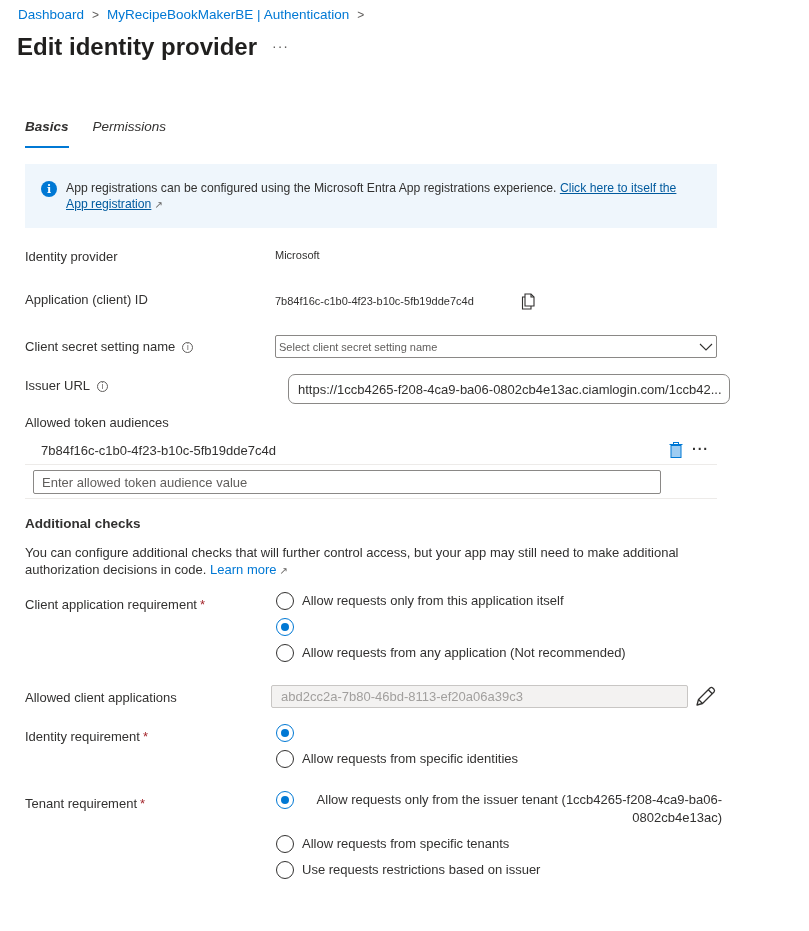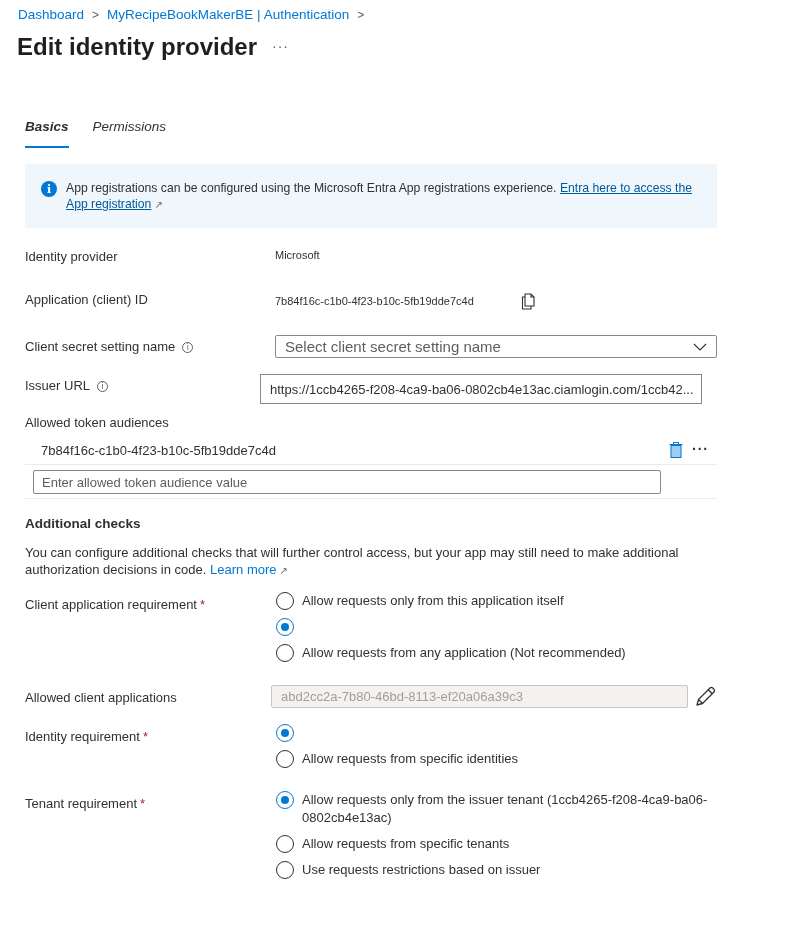--- a/index.html
+++ b/index.html
@@ -22,40 +22,40 @@
     .info-text { font-size: 12.2px; line-height: 16px; color: #323130; }
     .info-text a { color: #005a9e; text-decoration: underline; }
     .ext-icon { font-size: 10px; color: #605e5c; margin-left: 3px; }
 
     .label { position: absolute; left: 25px; font-size: 13px; color: #323130; }
     .value { position: absolute; left: 275px; font-size: 11px; color: #323130; text-align: right; }
     .info-circle { display: inline-block; width: 11px; height: 11px; border: 1px solid #605e5c; border-radius: 50%; font-size: 8px; line-height: 9px; text-align: center; color: #605e5c; margin-left: 7px; vertical-align: middle; font-family: "DejaVu Sans", sans-serif; }
 
     .copy-icon { position: absolute; left: 521px; top: 293px; width: 16px; height: 17px; }
 
-    .select { position: absolute; left: 275px; top: 335px; width: 442px; height: 23px; border: 1px solid #8a8886; border-radius: 2px; padding: 0 9px; font-size: 15px; color: #605e5c; display: flex; align-items: center; justify-content: space-between; }
-    .textbox { position: absolute; left: 260px; top: 374px; width: 442px; height: 23px; border: 1px solid #8a8886; border-radius: 0; padding: 14px 9px; font-size: 13px; color: #323130; display: flex; align-items: center; white-space: nowrap; overflow: hidden; }
+    .select { position: absolute; left: 275px; top: 335px; width: 442px; height: 23px; border: 1px solid #8a8886; border-radius: 2px; padding: 0 3px; font-size: 11px; color: #605e5c; display: flex; align-items: center; justify-content: space-between; }
+    .textbox { position: absolute; left: 288px; top: 374px; width: 442px; height: 23px; border: 1px solid #8a8886; border-radius: 7px; padding: 14px 9px; font-size: 13px; color: #323130; display: flex; align-items: center; white-space: nowrap; overflow: hidden; }
 
     .audience-row { position: absolute; left: 25px; top: 437px; width: 692px; height: 28px; border-bottom: 1px solid #edebe9; }
     .audience-value { position: absolute; left: 16px; top: 6px; font-size: 13px; color: #323130; }
     .trash-icon { position: absolute; left: 644px; top: 5px; width: 14px; height: 16px; }
     .more-icon { position: absolute; left: 667px; top: 4px; font-size: 14px; color: #323130; letter-spacing: 1px; font-weight: 700; }
     .audience-input-row { position: absolute; left: 25px; top: 465px; width: 692px; height: 34px; border-bottom: 1px solid #edebe9; }
     .audience-input { position: absolute; left: 8px; top: 5px; width: 628px; height: 24px; border: 1px solid #8a8886; border-radius: 2px; padding: 0 8px; font-size: 13px; color: #605e5c; display: flex; align-items: center; }
 
     .section-title { position: absolute; left: 25px; top: 516px; font-size: 13.5px; font-weight: 600; color: #323130; }
     .section-desc { position: absolute; left: 25px; top: 544px; width: 690px; font-size: 13px; line-height: 17px; color: #323130; }
     .req { color: #a4262c; margin-left: 3px; }
 
     .radio-group { position: absolute; left: 276px; }
     .radio { display: flex; align-items: flex-start; margin-bottom: 8px; font-size: 13px; line-height: 18px; color: #323130; cursor: pointer; }
     .radio .circle { width: 18px; height: 18px; border: 1px solid #323130; border-radius: 50%; margin-right: 8px; flex-shrink: 0; position: relative; }
     .radio.checked .circle { border-color: #0078d4; }
     .radio.checked .circle::after { content: ""; position: absolute; left: 4px; top: 4px; width: 8px; height: 8px; border-radius: 50%; background: #0078d4; }
-    .radio .rlabel { max-width: 420px; }
+    .radio .rlabel { max-width: 420px; text-align: right; }
 
     .disabled-input { position: absolute; left: 271px; top: 685px; width: 417px; height: 23px; border: 1px solid #c8c6c4; background: #f3f2f1; border-radius: 2px; padding: 0 9px; font-size: 13px; color: #a19f9d; display: flex; align-items: center; }
     .pencil-icon { position: absolute; left: 693px; top: 685px; width: 24px; height: 24px; }
   </style>
 </head>
 <body>
 
 <nav class="breadcrumb">
   <a>Dashboard</a>
   <span class="sep">&gt;</span>
@@ -68,21 +68,21 @@
 
 <div class="tabs">
   <div class="tab active">Basics</div>
   <div class="tab">Permissions</div>
 </div>
 
 <div class="info-bar">
   <div class="info-icon">i</div>
   <div class="info-text">
     <span>App registrations can be configured using the Microsoft Entra App registrations experience.</span>
-    <a><span>Entra here to access the</span><br><span>App registration</span></a><span class="ext-icon">↗</span>
+    <a><span>Click here to itself the</span><br><span>App registration</span></a><span class="ext-icon">↗</span>
   </div>
 </div>
 
 <span class="label" style="top:249px">Identity provider</span>
 <span class="value" style="top:249px">Microsoft</span>
 
 <span class="label" style="top:292px">Application (client) ID</span>
 <span class="value" style="top:295px">7b84f16c-c1b0-4f23-b10c-5fb19dde7c4d</span>
 <svg class="copy-icon" viewBox="0 0 16 17">
   <path d="M4 1 H10 L13 4 V13 H4 Z" fill="none" stroke="#323130" stroke-width="1.1"></path>

